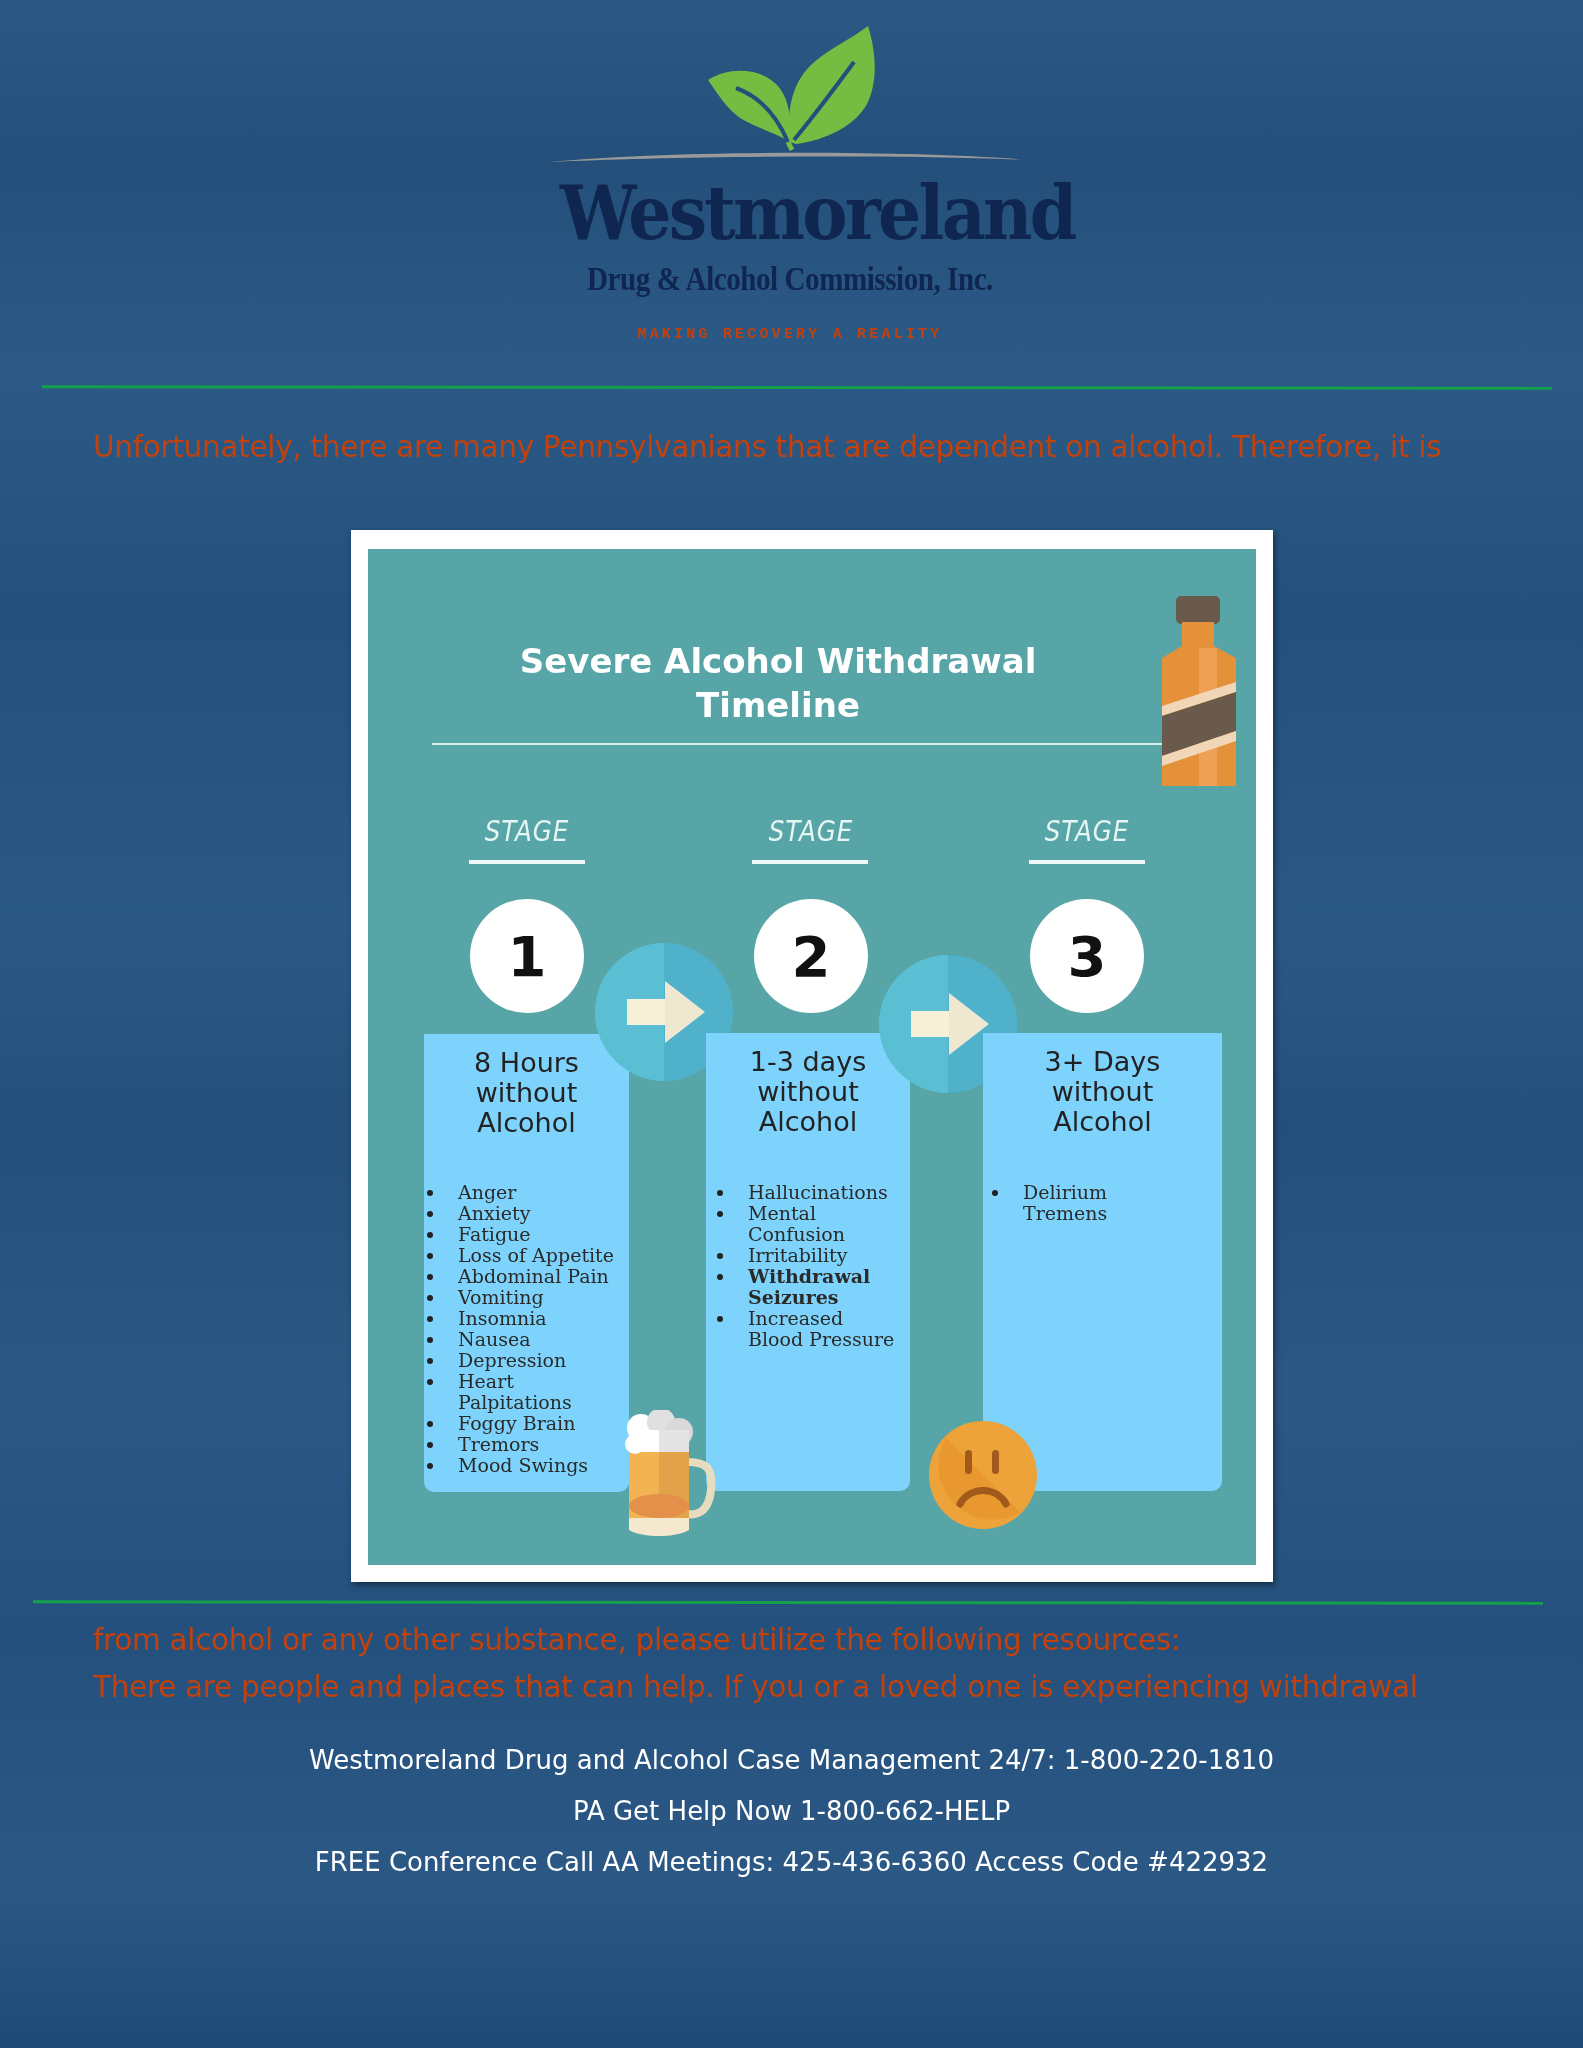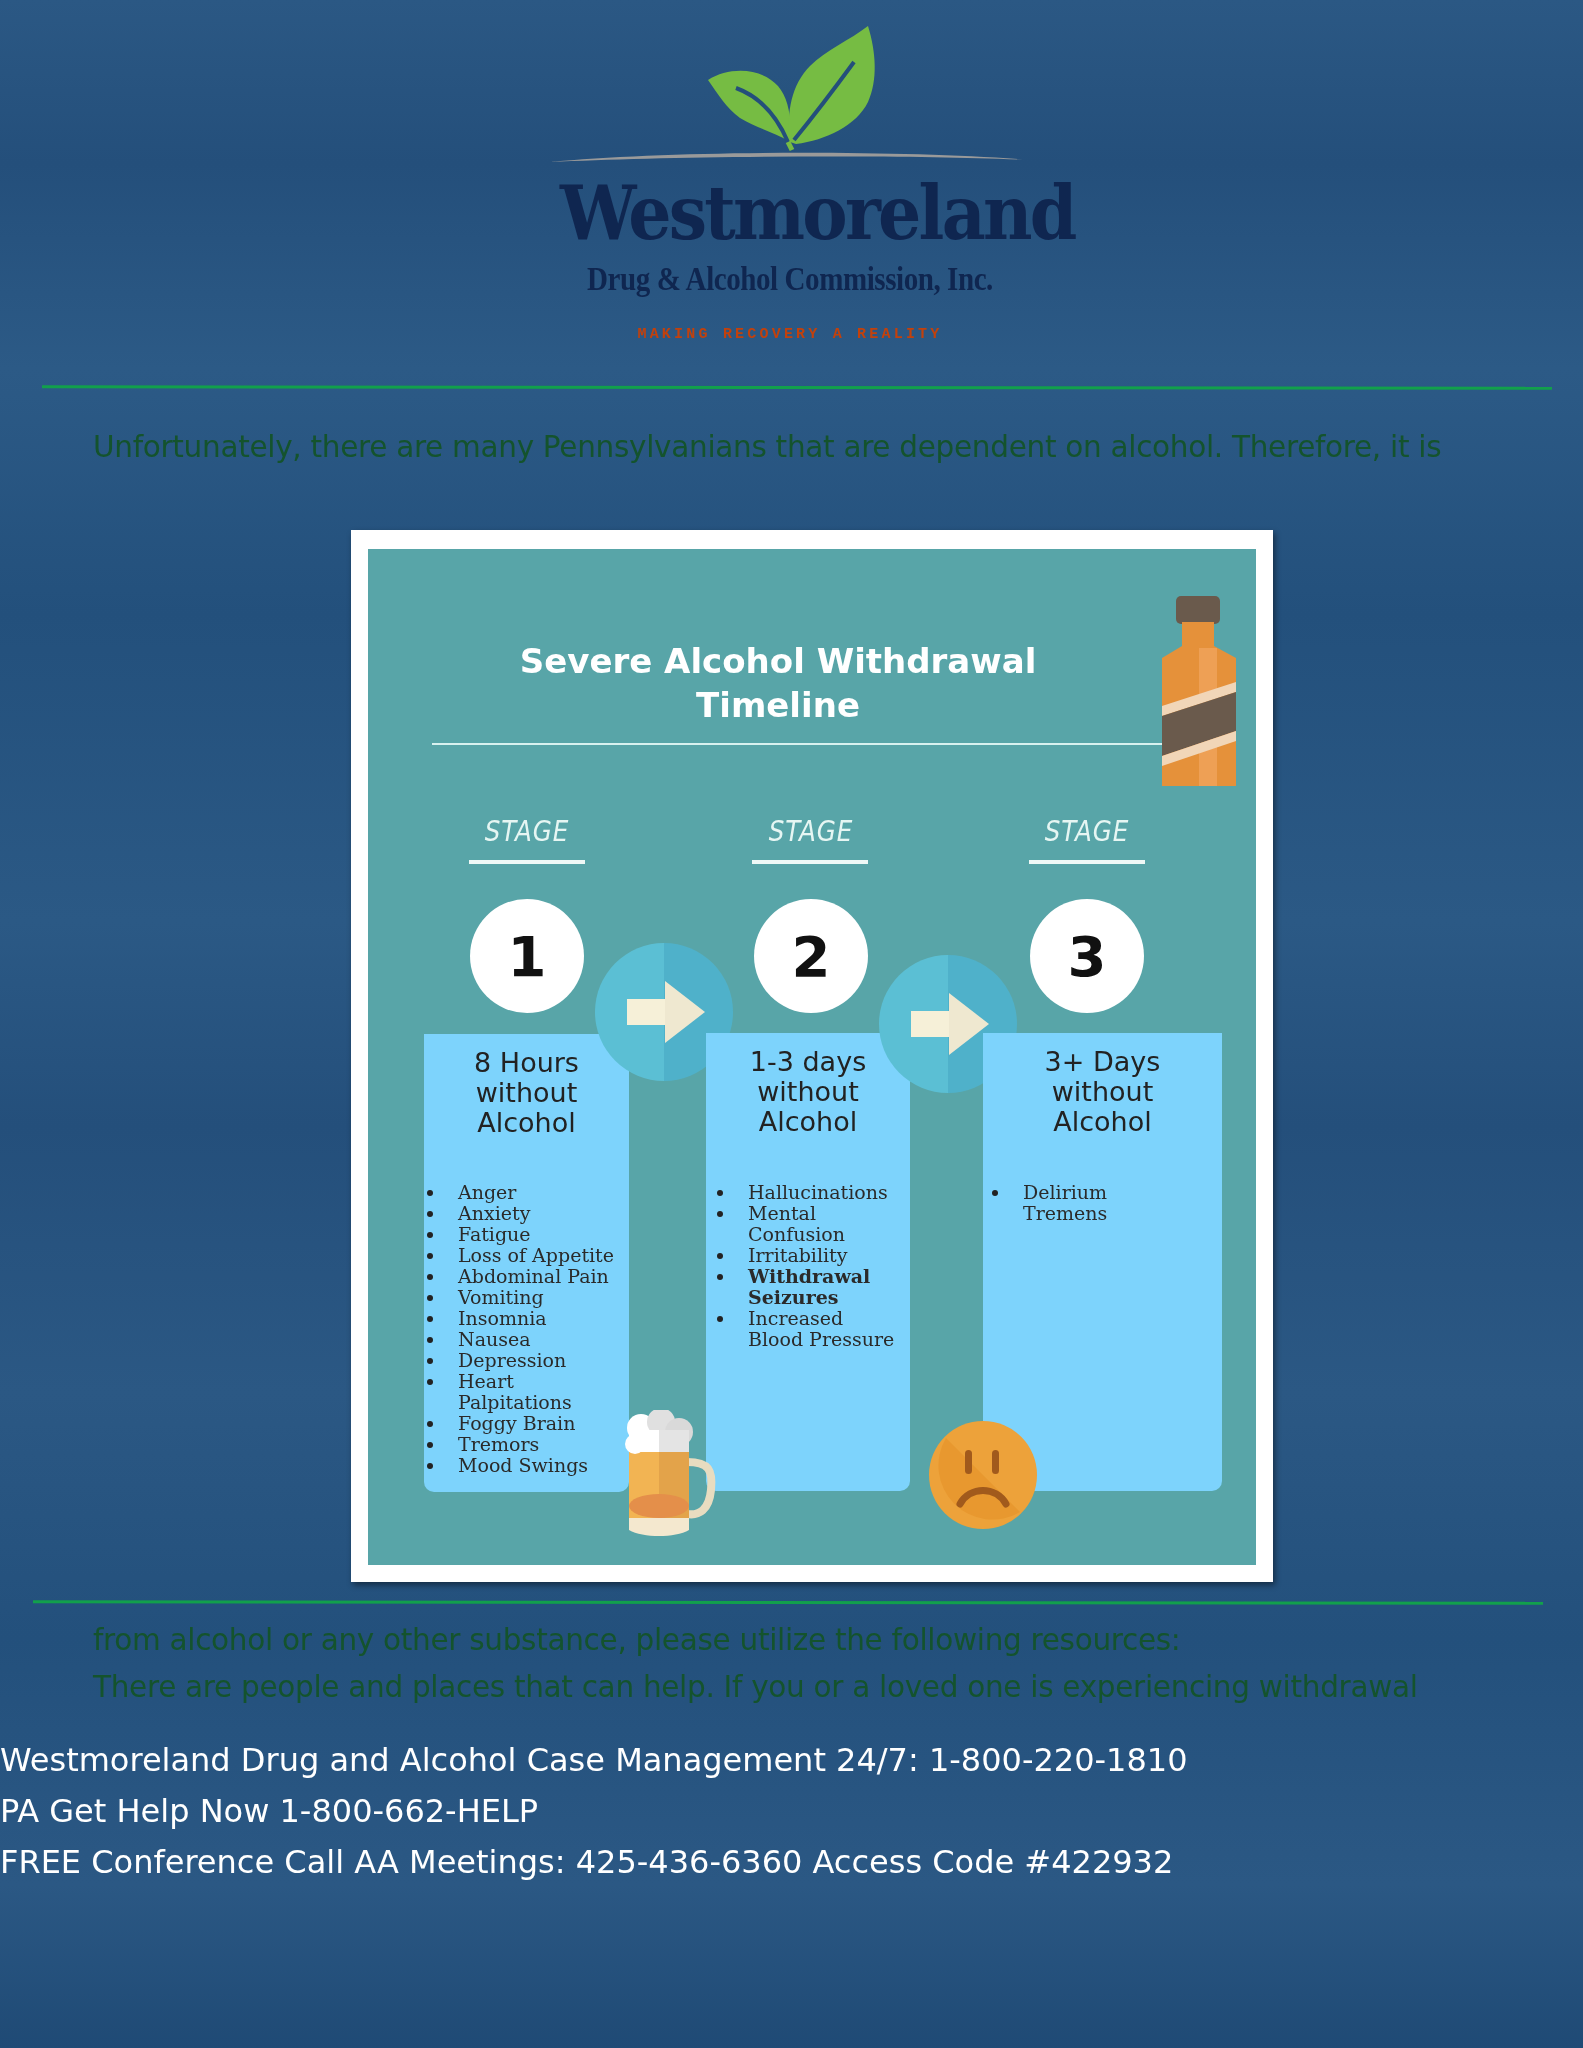--- a/index.html
+++ b/index.html
@@ -31,28 +31,28 @@
     font-family: Liberation Mono, monospace; font-weight: bold;
     font-size: 15px; line-height: 20px; color: #c2410c; letter-spacing: 3.2px;
   }
 
   .green-rule { height: 3px; background: #12a04c; }
   .rule-top { left: 42px; top: 386px; width: 1510px; transform: rotate(0.05deg); }
   .rule-bottom { left: 33px; top: 1601px; width: 1510px; transform: rotate(0.05deg); }
 
   .para {
     left: 93px; width: 1440px; font-family: "DejaVu Sans", sans-serif;
-    font-size: 29.5px; line-height: 47px; color: #14532d; letter-spacing: -0.3px;
+    font-size: 29.5px; line-height: 47px; color: #c2410c; letter-spacing: -0.3px;
   }
   .para-intro { top: 424px; }
   .para-help { top: 1617px; }
 
   .resources {
-    left: 0; width: 1583px; top: 1735px; 
-    font-family: "DejaVu Sans", sans-serif; font-size: 32px; line-height: 51px; color: #ffffff;
+    left: 0; width: 1583px; top: 1735px; text-align: center;
+    font-family: "DejaVu Sans", sans-serif; font-size: 26px; line-height: 51px; color: #ffffff;
   }
   .resources div { white-space: nowrap; }
 
   
   .info-frame {
     left: 351px; top: 530px; width: 922px; height: 1052px; background: #ffffff;
     box-shadow: 2px 3px 6px rgba(0,0,0,0.45);
   }
   .info-teal { left: 17px; top: 19px; width: 888px; height: 1016px; background: #58a5a8; }
   .info-title {

